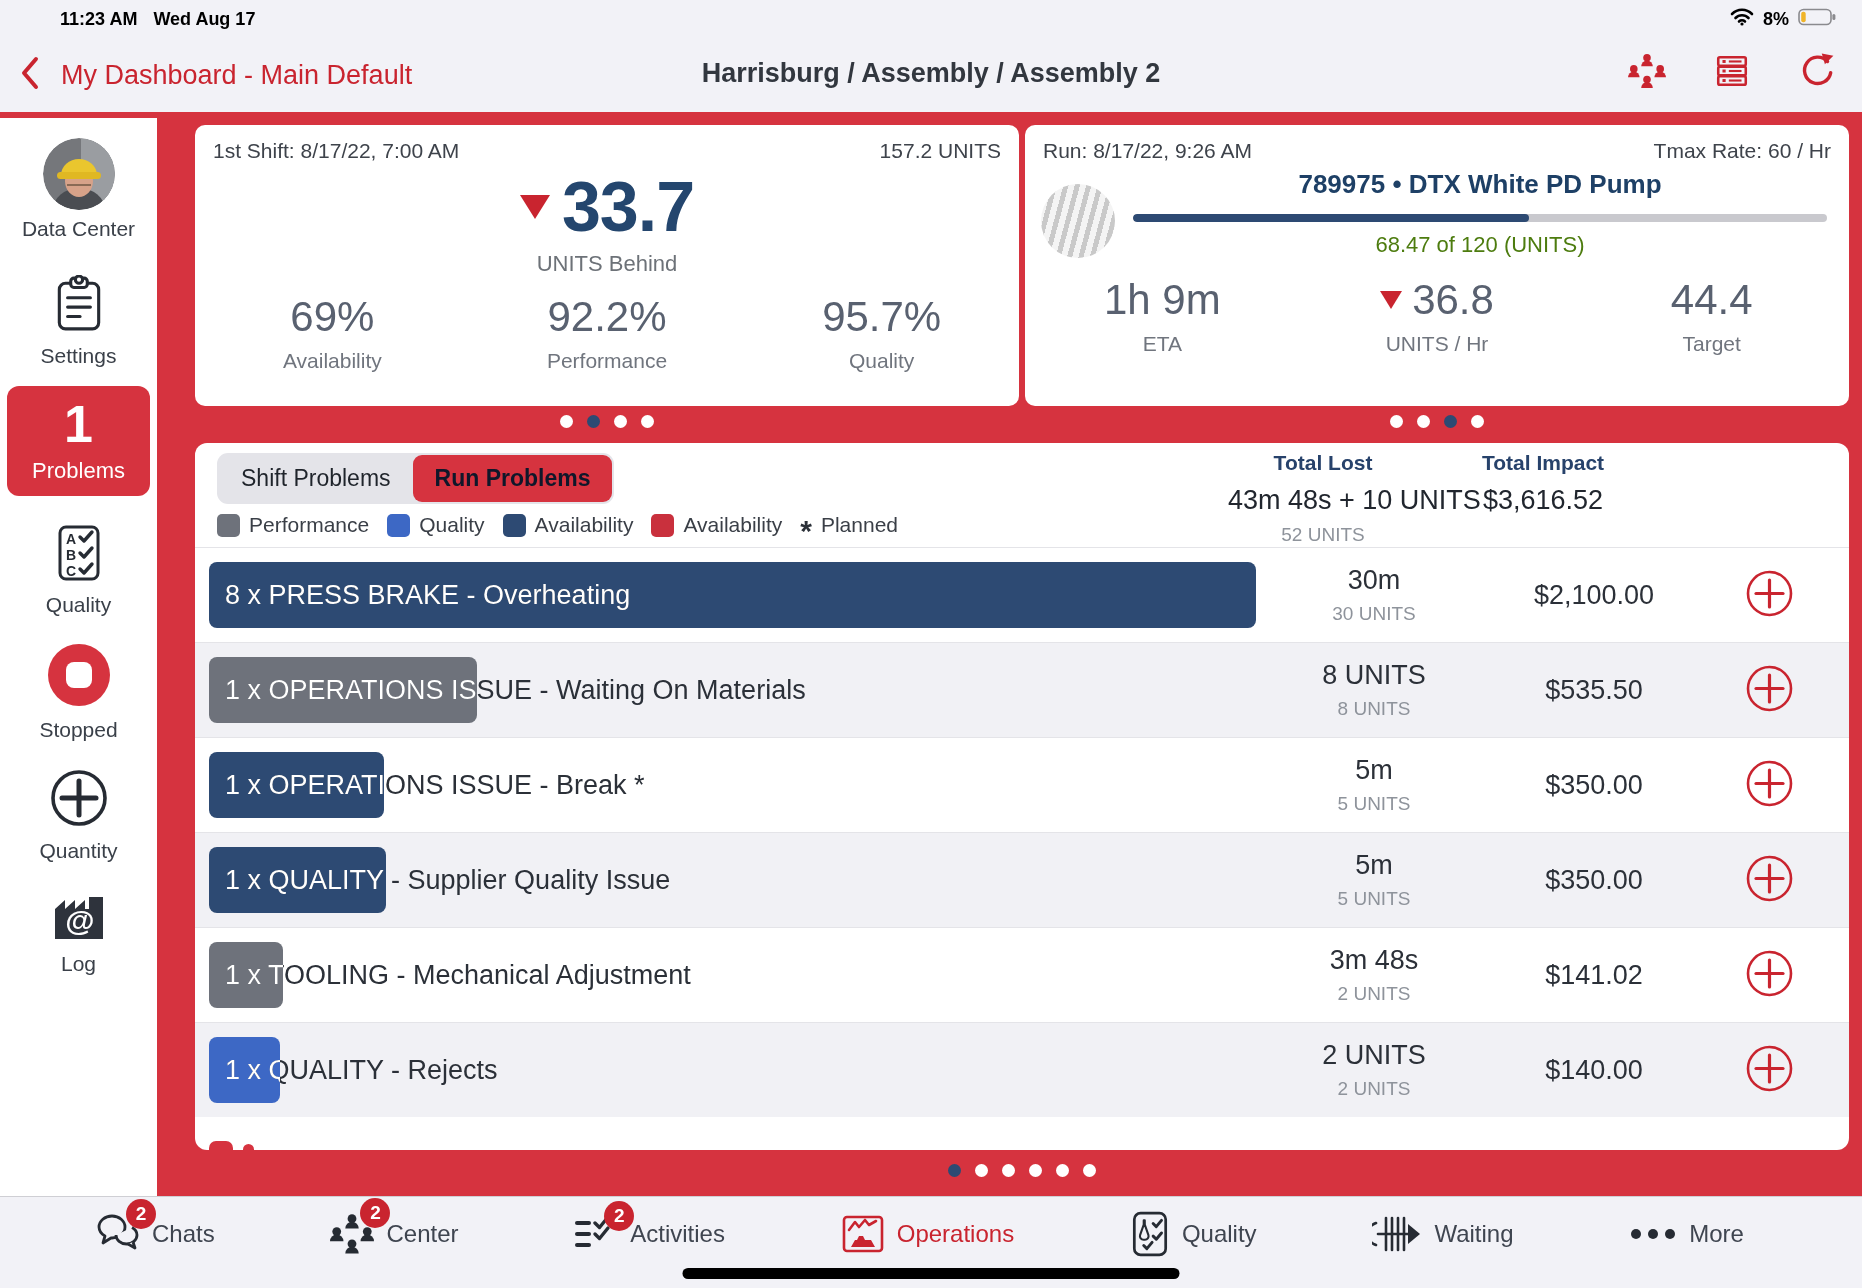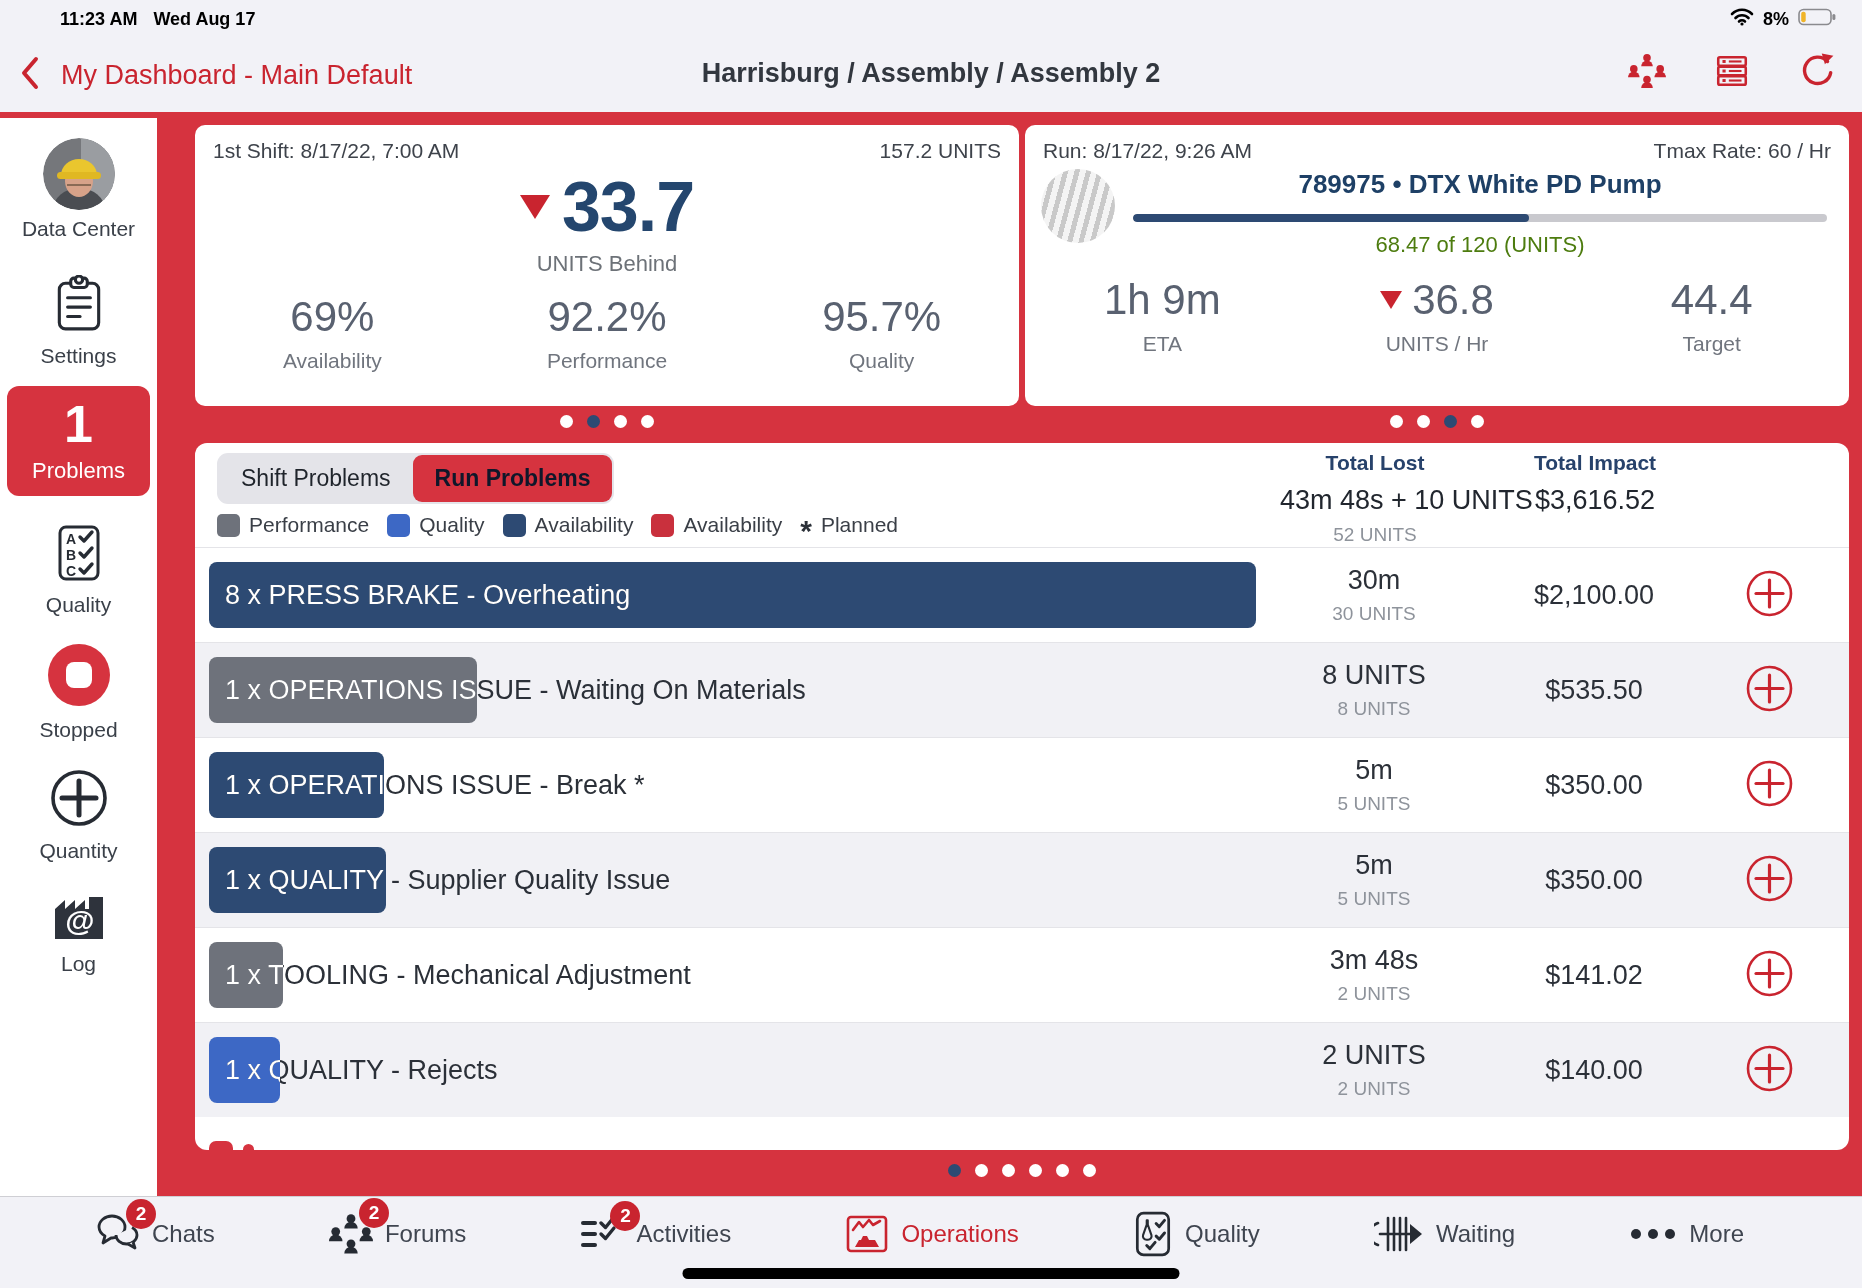--- a/index.html
+++ b/index.html
@@ -43,40 +43,40 @@
   .big-row { display:flex; align-items:center; justify-content:center; gap:12px; height:88px; margin-top:0px; }
   .tri-down { width:0; height:0; border-left:15px solid transparent; border-right:15px solid transparent; border-top:24px solid var(--accent-red); }
   .tri-down.small { border-left-width:11px; border-right-width:11px; border-top-width:18px; }
   .big-value { font-size:70px; font-weight:700; color:#24466e; letter-spacing:-1px; }
   .big-label { text-align:center; font-size:22px; color:#6d7278; }
   .stats { display:flex; margin-top:16px; }
   .stat { flex:1; text-align:center; }
   .stat-val { font-size:42px; color:#596170; display:flex; align-items:center; justify-content:center; gap:10px; }
   .stat-lab { font-size:21px; color:#70757e; margin-top:8px; }
 
-  .run-mid { display:flex; align-items:flex-start; gap:18px; padding:6px 22px 0 16px; }
+  .run-mid { display:flex; align-items:flex-end; gap:18px; padding:6px 22px 0 16px; }
   .run-avatar { width:74px; height:74px; border-radius:50%; flex:none;
     background:repeating-linear-gradient(105deg,#c9c9c9 0 5px,#f4f4f4 5px 11px); }
   .run-info { flex:1; min-width:0; }
   .run-title { text-align:center; font-size:26px; font-weight:700; color:#1e4066; white-space:nowrap; }
   .progress-track { margin-top:14px; height:8px; border-radius:4px; background:#c9c9ce; overflow:hidden; }
   .progress-fill { height:100%; background:var(--navy); border-radius:4px; }
   .progress-label { margin-top:10px; text-align:center; font-size:22px; color:#4d7c0f; }
 
   
   .panel { position:absolute; left:38px; right:13px; top:331px; bottom:46px; background:#fff; border-radius:12px; overflow:hidden; }
   .panel-head { position:relative; height:104px; }
   .seg { position:absolute; left:22px; top:10px; background:#e4e4e9; border-radius:11px; padding:2px; display:flex; }
   .seg-btn { font-size:23px; padding:10px 22px; border-radius:9px; color:#1f242b; cursor:pointer; white-space:nowrap; }
   .seg-btn.active { background:var(--band-red); color:#0f172a; font-weight:700; }
   .legend { position:absolute; left:22px; top:70px; display:flex; gap:18px; align-items:center; font-size:21px; color:#3a3f47; }
   .leg-item { display:flex; align-items:center; gap:9px; }
   .sq { width:23px; height:23px; border-radius:5px; }
   .leg-star { font-size:30px; font-weight:700; color:#2b3038; line-height:10px; position:relative; top:6px; }
-  .totals { position:absolute; left:1085px; top:8px; display:grid; grid-template-columns:190px 250px; }
+  .totals { position:absolute; left:1033px; top:8px; display:grid; grid-template-columns:190px 250px; }
   .total { text-align:center; }
   .t-head { font-size:21px; font-weight:700; color:#27426b; }
   .t-val { font-size:27px; color:#21262e; margin-top:10px; white-space:nowrap; }
   .t-sub { font-size:19px; color:#8e939b; margin-top:8px; }
 
   .rows { position:absolute; top:104px; left:0; right:0; }
   .prow { height:95px; display:grid; grid-template-columns:1fr 190px 250px 100px; padding-right:30px; align-items:center; border-top:1px solid #e4e4e8; cursor:pointer; }
   .prow:nth-child(even) { background:#f1f1f5; }
   .bar-cell { position:relative; height:100%; }
   .bar { position:absolute; left:14px; top:50%; transform:translateY(-50%); height:66px; border-radius:8px; }
@@ -572,21 +572,21 @@
             <path d="M12.5,13.5 a5.5,5.5 0 0 1 11,0 z"></path>
           <circle cx="5.5" cy="16" r="3.6"></circle>
             <path d="M0,24 a5.5,5.5 0 0 1 11,0 z"></path>
           <circle cx="30.5" cy="16" r="3.6"></circle>
             <path d="M25,24 a5.5,5.5 0 0 1 11,0 z"></path>
           <circle cx="18" cy="26" r="3.6"></circle>
             <path d="M12.5,34 a5.5,5.5 0 0 1 11,0 z"></path>
         </svg>
         <span class="badge">2</span>
       </span>
-      <span class="tab-label">Forums</span>
+      <span class="tab-label">Center</span>
     </div>
 
     <div class="tab">
       <span class="tab-ic">
         <svg width="44" height="38" viewBox="0 0 44 38" fill="none" stroke="#262b33" stroke-linecap="round" stroke-linejoin="round">
           <g stroke-width="4">
               <line x1="3" y1="8" x2="15" y2="8"></line>
               <line x1="3" y1="19" x2="15" y2="19"></line>
               <line x1="3" y1="30" x2="15" y2="30"></line>
             </g>

